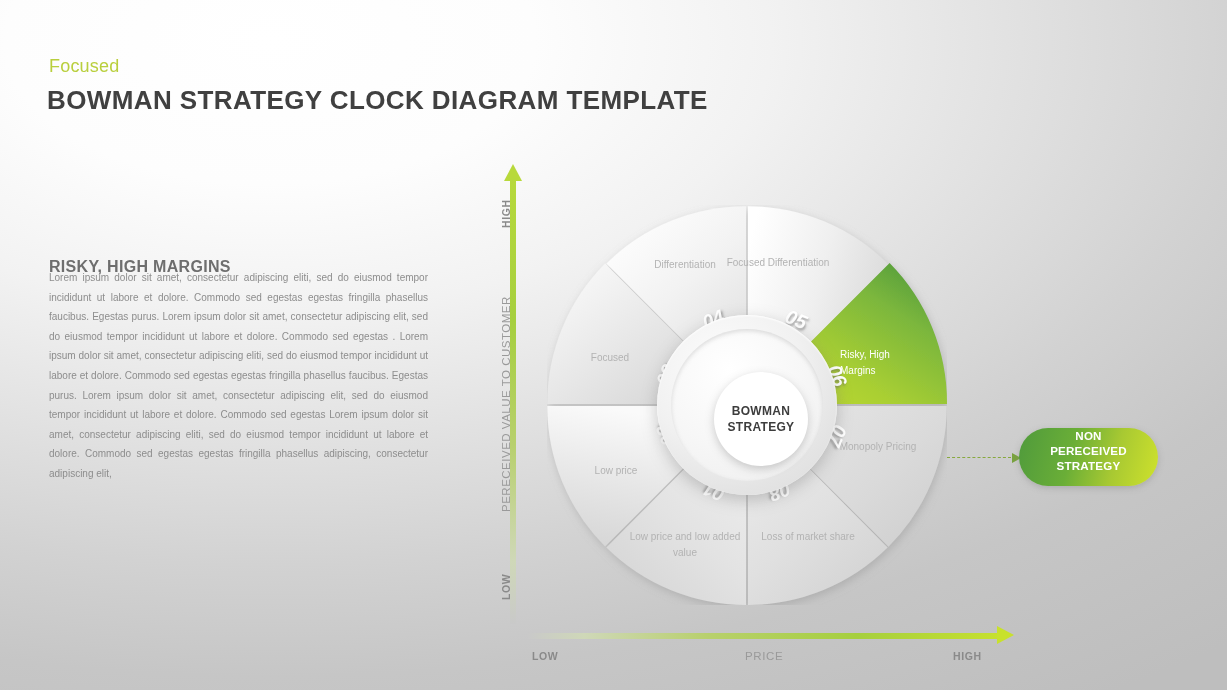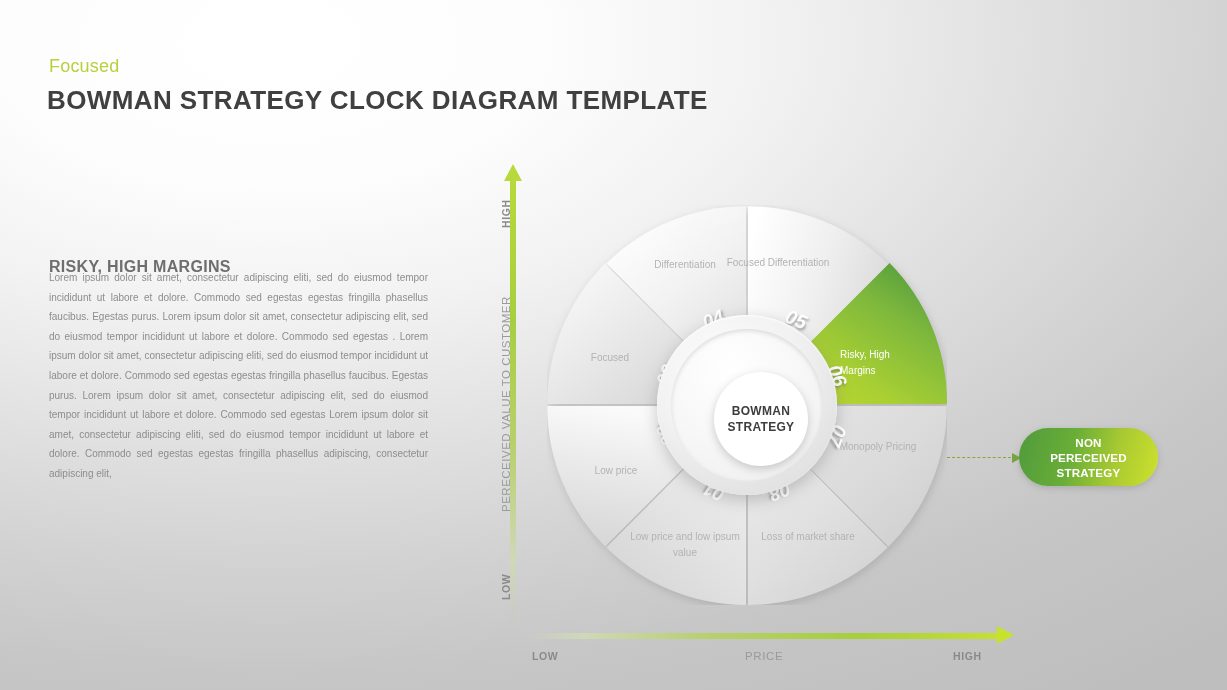--- a/index.html
+++ b/index.html
@@ -108,21 +108,21 @@
     display:flex;align-items:center;justify-content:center;
   }
   #hub-text{
     text-align:center;font-size:12px;font-weight:bold;color:#3d3d3d;line-height:16px;letter-spacing:.3px;
   }
 
   
   #callout{
     position:absolute;left:1019px;top:428px;width:139px;height:58px;border-radius:29px;
     background:linear-gradient(105deg,#4f9a3c 0%,#6aae37 38%,#a8c932 68%,#cfe22c 100%);
-    display:flex;align-items:center;justify-content:center;
+    display:flex;align-items:flex-start;justify-content:center;
     box-shadow:0 2px 6px rgba(120,120,120,.35);
   }
   #callout-text{
     color:#ffffff;font-size:11.6px;font-weight:bold;line-height:15px;text-align:center;letter-spacing:.2px;
   }
   #connector{
     position:absolute;left:947px;top:454px;width:74px;height:8px;
   }
   #connector .line{
     position:absolute;left:0;top:3px;width:64px;height:0;
@@ -236,21 +236,21 @@
         <path d="M 199.1 198.4 L 59.4 58.5 A 198.8 198.8 0 0 1 199.1 1.2 Z" fill="url(#gD)"></path>
       </g>
     </svg>
   </div>
 
   <div class="seg-label" style="left:620px;top:257px;">Differentiation</div>
   <div class="seg-label" style="left:713px;top:255px;">Focused Differentiation</div>
   <div class="seg-label hl" style="left:840px;top:347px;text-align:left;width:86px;">Risky, High Margins</div>
   <div class="seg-label" style="left:830px;top:439px;width:96px;">Monopoly Pricing</div>
   <div class="seg-label" style="left:744px;top:529px;width:128px;">Loss of market share</div>
-  <div class="seg-label" style="left:621px;top:529px;width:128px;">Low price and low ipsum value</div>
+  <div class="seg-label" style="left:621px;top:529px;width:128px;">Low price and low added value</div>
   <div class="seg-label" style="left:568px;top:436px;width:96px;margin-top:27px;">Low price</div>
   <div class="seg-label" style="left:562px;top:350px;width:96px;">Focused</div>
 
   <div class="num" style="left:695px;top:308px;transform:rotate(-22deg);">04</div>
   <div class="num" style="left:778px;top:308px;transform:rotate(22deg);">05</div>
   <div class="num" style="left:819px;top:364px;transform:rotate(68deg);">06</div>
   <div class="num" style="left:819px;top:424px;transform:rotate(112deg);">07</div>
   <div class="num" style="left:762px;top:480px;transform:rotate(158deg);">08</div>
   <div class="num" style="left:696px;top:480px;transform:rotate(203deg);">01</div>
   <div class="num" style="left:648px;top:424px;transform:rotate(248deg);">02</div>

